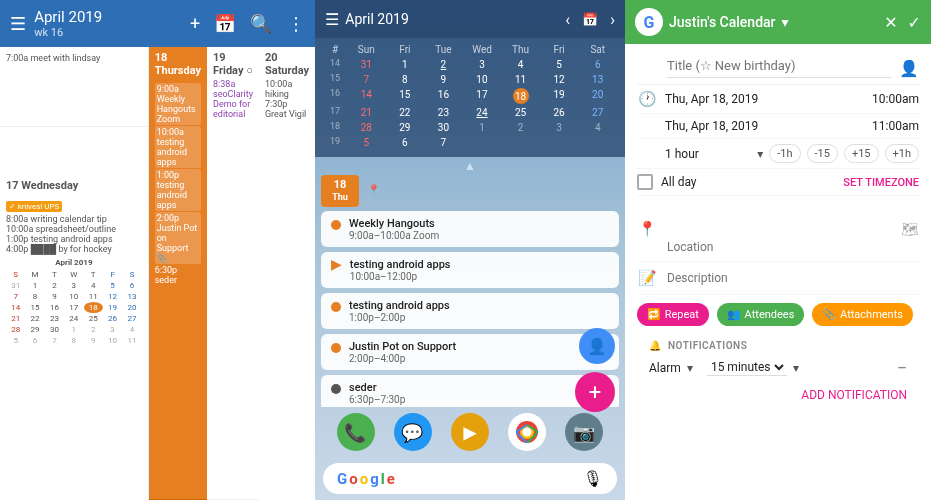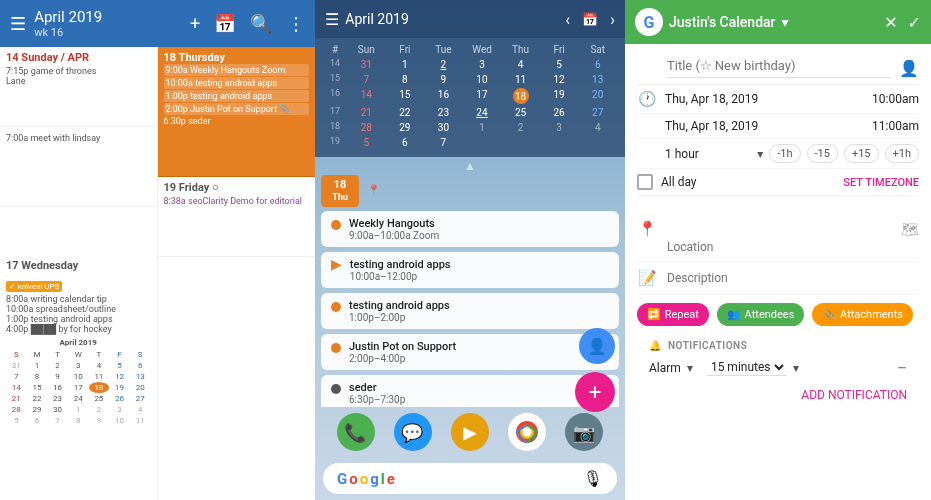--- a/index.html
+++ b/index.html
@@ -174,25 +174,20 @@
       <button class="icon-btn">📅</button>
       <button class="icon-btn">🔍</button>
       <button class="icon-btn">⋮</button>
     </div>
   </div>
 
   <div class="week-grid" style="display:grid;grid-template-columns:1fr 1fr;flex:1;overflow:hidden;">
 
     <div style="display:flex;flex-direction:column;border-right:1px solid #eee;">
 
-      <div style="border-bottom:1px solid #eee;padding:4px 6px;min-height:80px;">
-        <div style="color:#c0392b;font-size:11px;font-weight:bold;">14 Sunday / APR</div>
-        <div style="font-size:9px;color:#555;margin-top:2px;">7:15p game of thrones</div>
-        <div style="font-size:9px;color:#555;">Lane</div>
-      </div>
 
       <div style="border-bottom:1px solid #eee;padding:4px 6px;min-height:80px;">
         <div style="font-size:9px;color:#555;margin-top:2px;">7:00a meet with lindsay</div>
       </div>
 
 
       <div style="padding:4px 6px;flex:1;margin-top:48px;">
         <div style="color:#555;font-size:11px;font-weight:bold;">17 Wednesday</div>
         <div style="margin-top:2px;">
           <span style="background:#f39c12;color:white;padding:1px 3px;border-radius:2px;font-size:8px;">✓ knives! UPS</span>
@@ -252,36 +247,41 @@
               <span class="other-month">7</span>
               <span class="other-month">8</span>
               <span class="other-month">9</span>
               <span class="other-month sat">10</span>
               <span class="other-month sat">11</span>
           </div>
         </div>
       </div>
     </div>
 
-    <div style="display:flex;flex-direction:column;">
+    <div style="display:flex;flex-direction:row;">
 
       <div style="background:#e67e22;border-bottom:1px solid #cc6a00;padding:4px 6px;min-height:130px;">
         <div style="color:white;font-size:11px;font-weight:bold;">18 Thursday</div>
-        <div style="font-size:9px;color:white;margin-top:0;background:rgba(255,255,255,0.2);padding:1px 2px;border-radius:2px;">9:00a Weekly Hangouts Zoom</div>
+        <div style="font-size:9px;color:white;margin-top:6px;background:rgba(255,255,255,0.2);padding:1px 2px;border-radius:2px;">9:00a Weekly Hangouts Zoom</div>
         <div style="font-size:9px;color:white;margin-top:1px;background:rgba(255,255,255,0.2);padding:1px 2px;border-radius:2px;">10:00a testing android apps</div>
         <div style="font-size:9px;color:white;margin-top:1px;background:rgba(255,255,255,0.2);padding:1px 2px;border-radius:2px;">1:00p testing android apps</div>
         <div style="font-size:9px;color:white;margin-top:1px;background:rgba(255,255,255,0.2);padding:1px 2px;border-radius:2px;">2:00p Justin Pot on Support 📎</div>
         <div style="font-size:9px;color:white;margin-top:1px;">6:30p seder</div>
       </div>
 
       <div style="border-bottom:1px solid #eee;padding:4px 6px;min-height:80px;">
         <div style="color:#555;font-size:11px;font-weight:bold;">19 Friday ○</div>
         <div style="font-size:9px;color:#8e44ad;margin-top:2px;">8:38a seoClarity Demo for editorial</div>
       </div>
 
+      <div style="padding:4px 6px;flex:1;">
+        <div style="color:#555;font-size:11px;font-weight:bold;">20 Saturday</div>
+        <div style="font-size:9px;color:#555;margin-top:2px;">10:00a hiking</div>
+        <div style="font-size:9px;color:#555;">7:30p Great Vigil</div>
+      </div>
     </div>
   </div>
 </div>
 
 <div class="middle-panel">
   <div class="mid-header">
     <div class="mid-header-left">
       <span style="font-size:16px;cursor:pointer;">☰</span>
       <span style="font-size:14px;color:white;">April 2019</span>
     </div>

